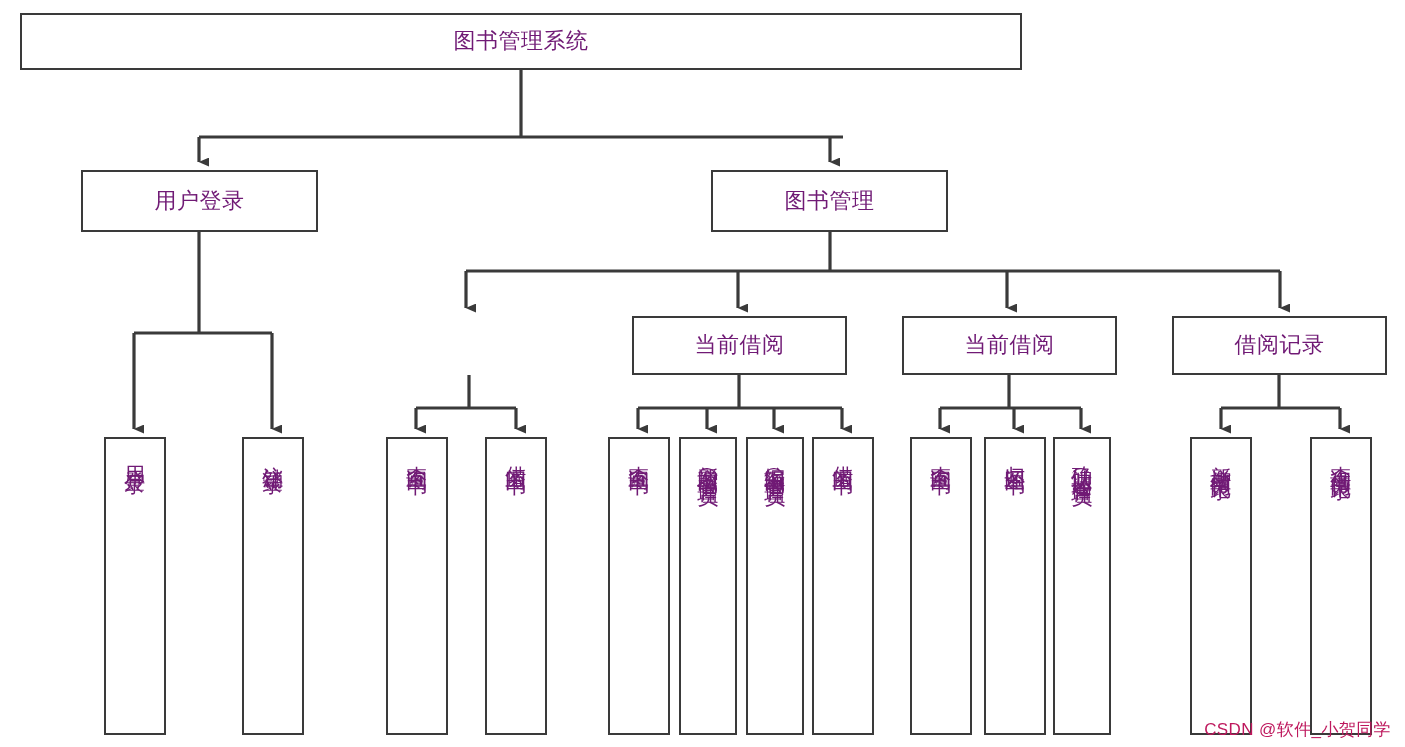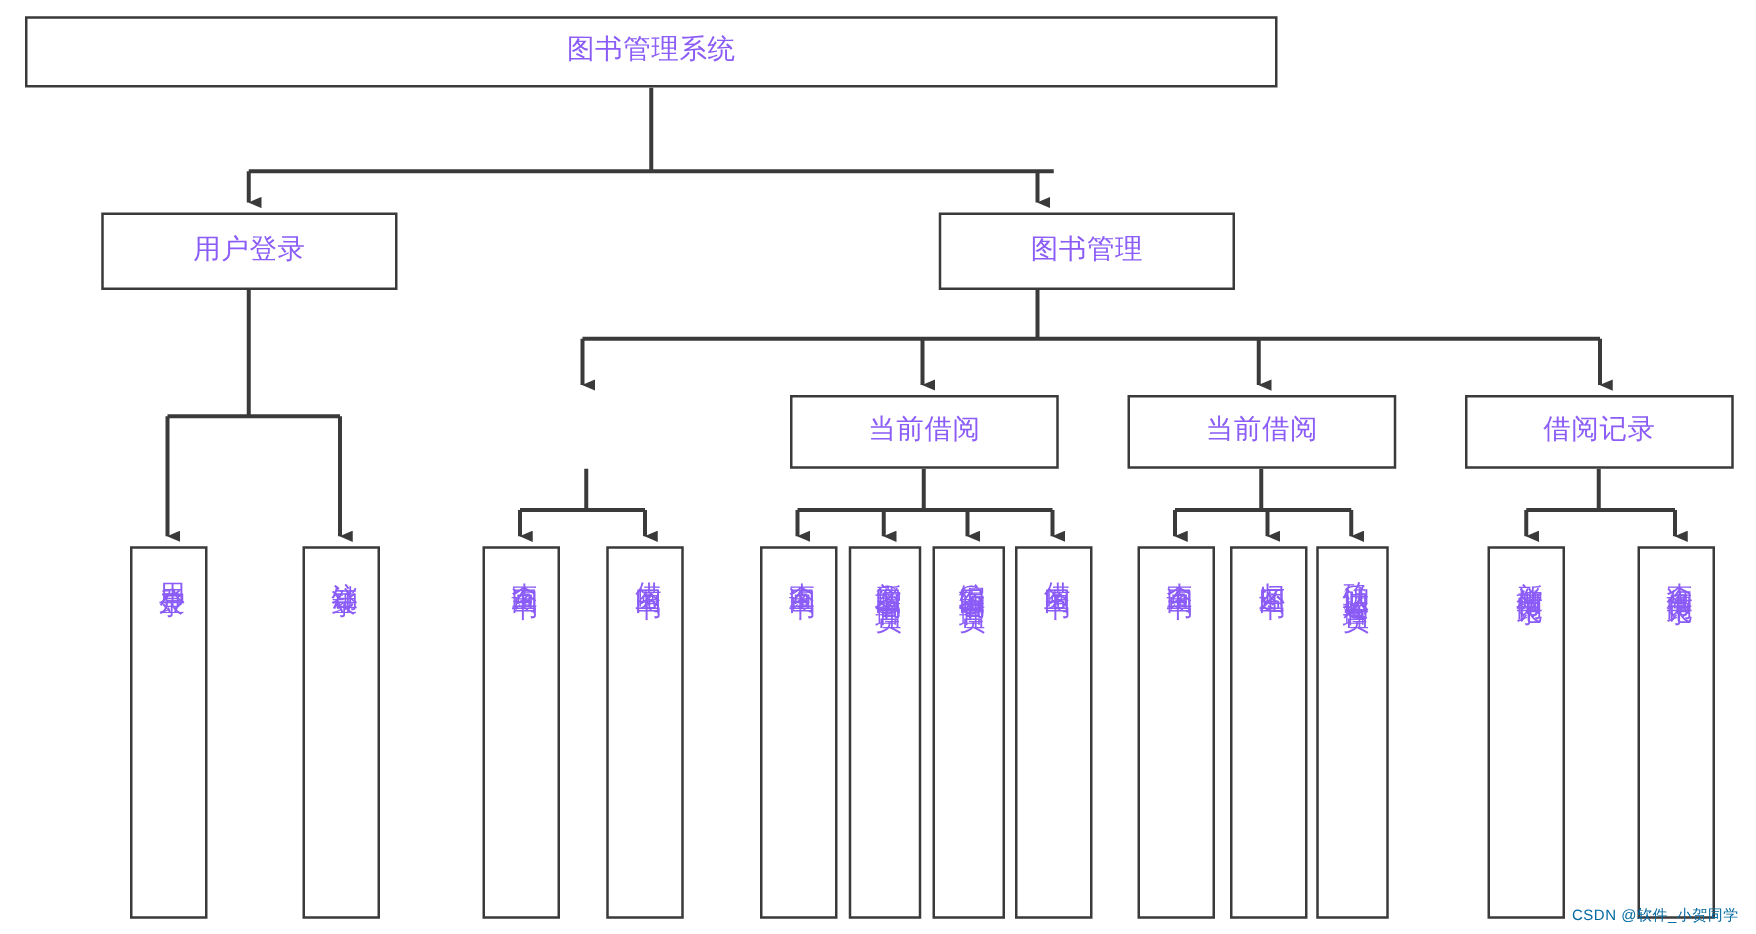--- a/index.html
+++ b/index.html
@@ -26,22 +26,21 @@
     pointer-events: none;
   }
   .node {
     position: absolute;
     box-sizing: border-box;
     background: #ffffff;
     border: 2px solid #3a3a3a;
     display: flex;
     align-items: center;
     justify-content: center;
-    color: #8b5cf6;
-    font-family: Liberation Mono, monospace;
+    color: #701a75;
   }
   .node-label {
     display: block;
     line-height: 1.12;
     letter-spacing: 0.5px;
     white-space: pre;
   }
   .horiz .node-label {
     font-size: 22px;
     text-align: center;
@@ -54,22 +53,22 @@
     writing-mode: vertical-rl;
     text-orientation: upright;
     font-size: 21px;
     letter-spacing: 3px;
     text-align: left;
   }
   #watermark {
     position: absolute;
     right: 14px;
     bottom: 6px;
-    font-size: 12px;
-    color: #0369a1;
+    font-size: 17px;
+    color: #be185d;
     letter-spacing: 0.4px;
     white-space: pre;
     user-select: none;
   }
 </style>
 </head>
 <body>
 
 <div id="stage">
 
@@ -123,21 +122,21 @@
     </g>
   </svg>
 
   <div class="node horiz" style="left:20px; top:13px; width:1002px; height:57px;">
     <span class="node-label">图书管理系统</span>
   </div>
 
   <div class="node horiz" style="left:81px; top:170px; width:237px; height:62px;">
     <span class="node-label">用户登录</span>
   </div>
-  <div class="node horiz" style="left:711px; top:170px; width:237px; height:62px;margin-left:40px;">
+  <div class="node horiz" style="left:711px; top:170px; width:237px; height:62px;">
     <span class="node-label">图书管理</span>
   </div>
 
   <div class="node horiz" style="left:632px; top:316px; width:215px; height:59px;">
     <span class="node-label">当前借阅</span>
   </div>
   <div class="node horiz" style="left:1172px; top:316px; width:215px; height:59px;">
     <span class="node-label">借阅记录</span>
   </div>
   <div class="node horiz" style="left:902px; top:316px; width:215px; height:59px;">

